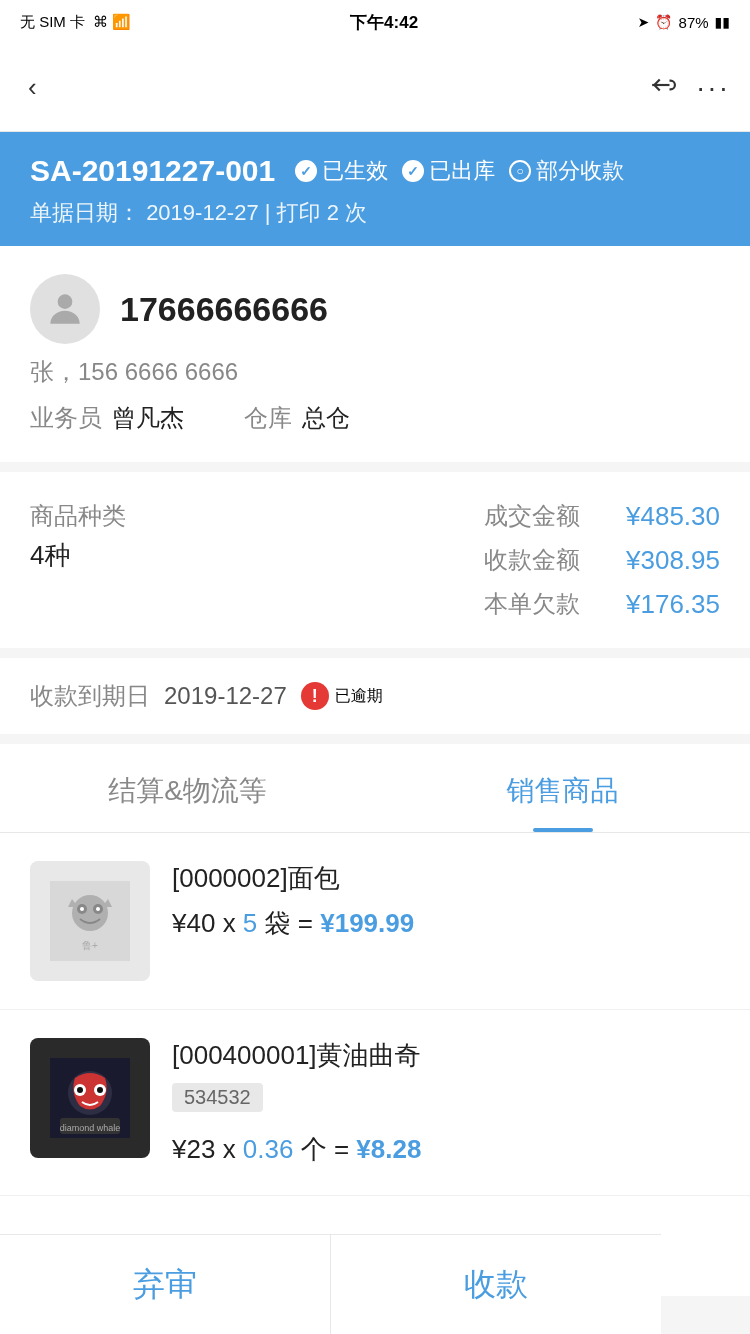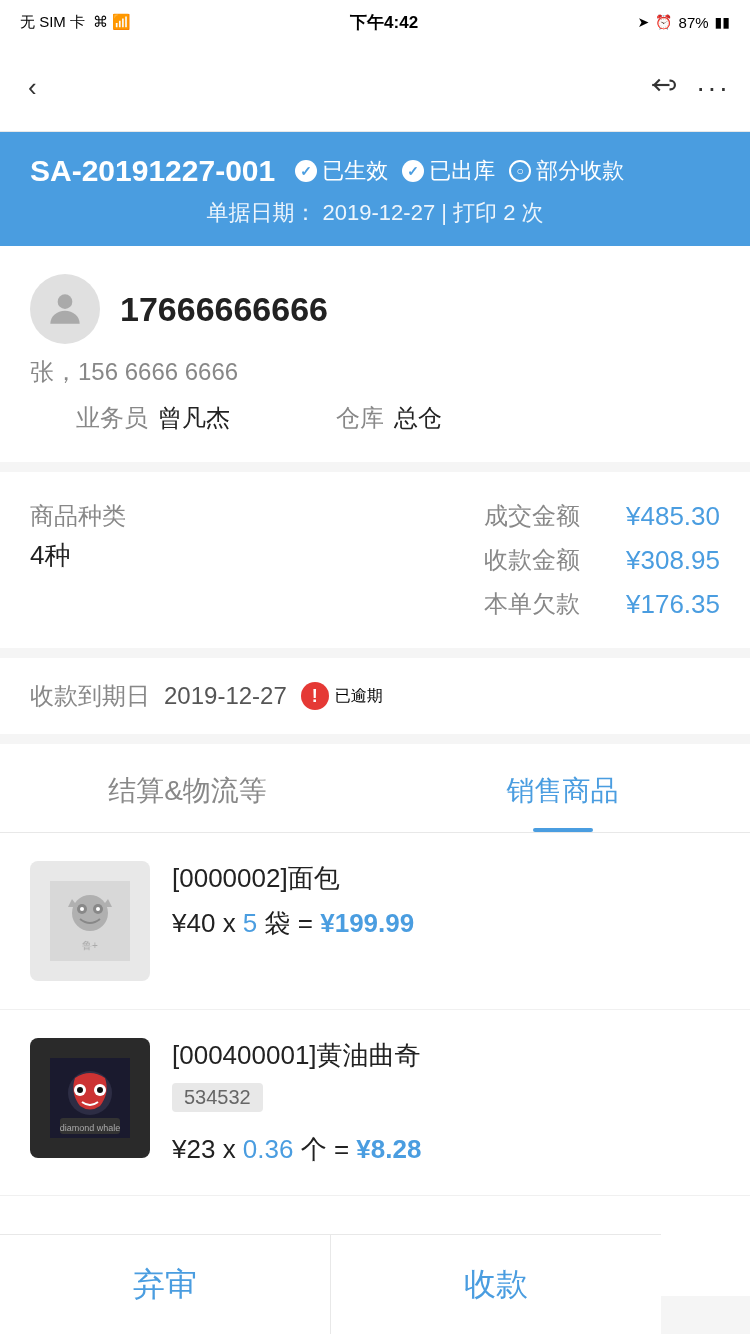--- a/index.html
+++ b/index.html
@@ -56,21 +56,20 @@
     .nav-action-btn {
       font-size: 24px;
       color: #333;
       cursor: pointer;
     }
 
     
     .header-band {
       background: #4a9de0;
       padding: 22px 30px 18px;
-      text-align: center;
     }
     .header-band-top {
       display: flex;
       align-items: center;
       gap: 20px;
       margin-bottom: 10px;
     }
     .order-number {
       font-size: 30px;
       font-weight: 700;
@@ -151,21 +150,20 @@
     }
     .customer-meta {
       display: flex;
       gap: 60px;
       font-size: 24px;
       color: #555;
     }
     .customer-meta-item {
       display: flex;
       gap: 10px;
-      margin-left: 46px;
     }
     .customer-meta-label { color: #888; }
     .customer-meta-value { color: #222; }
 
     
     .summary-section {
       background: #fff;
       padding: 28px 30px;
       margin-bottom: 10px;
       display: flex;

